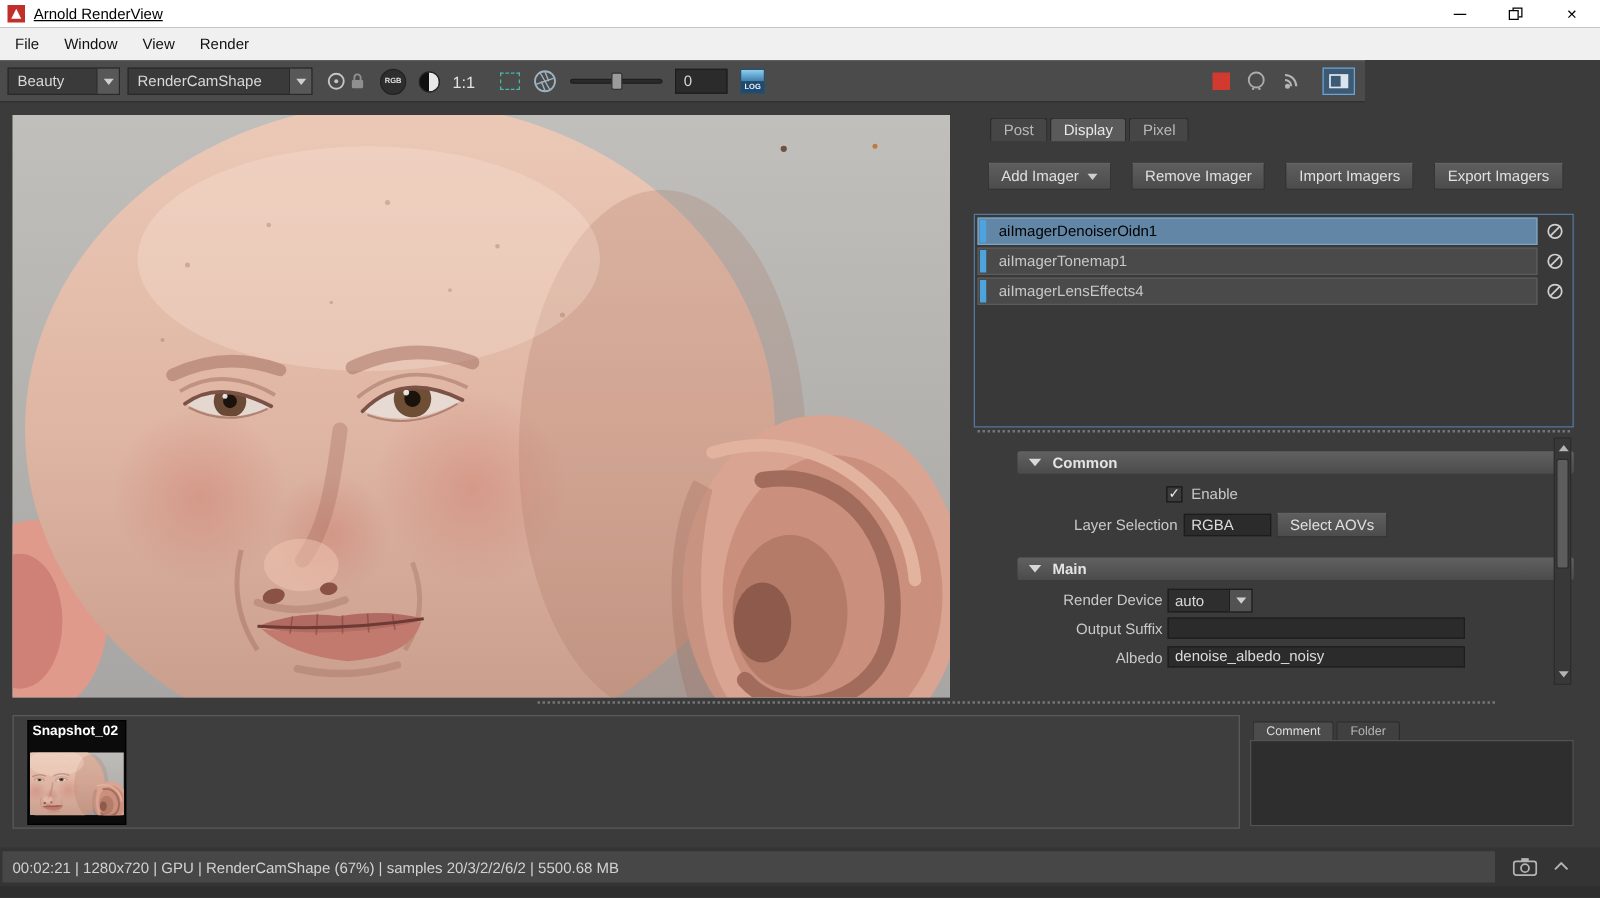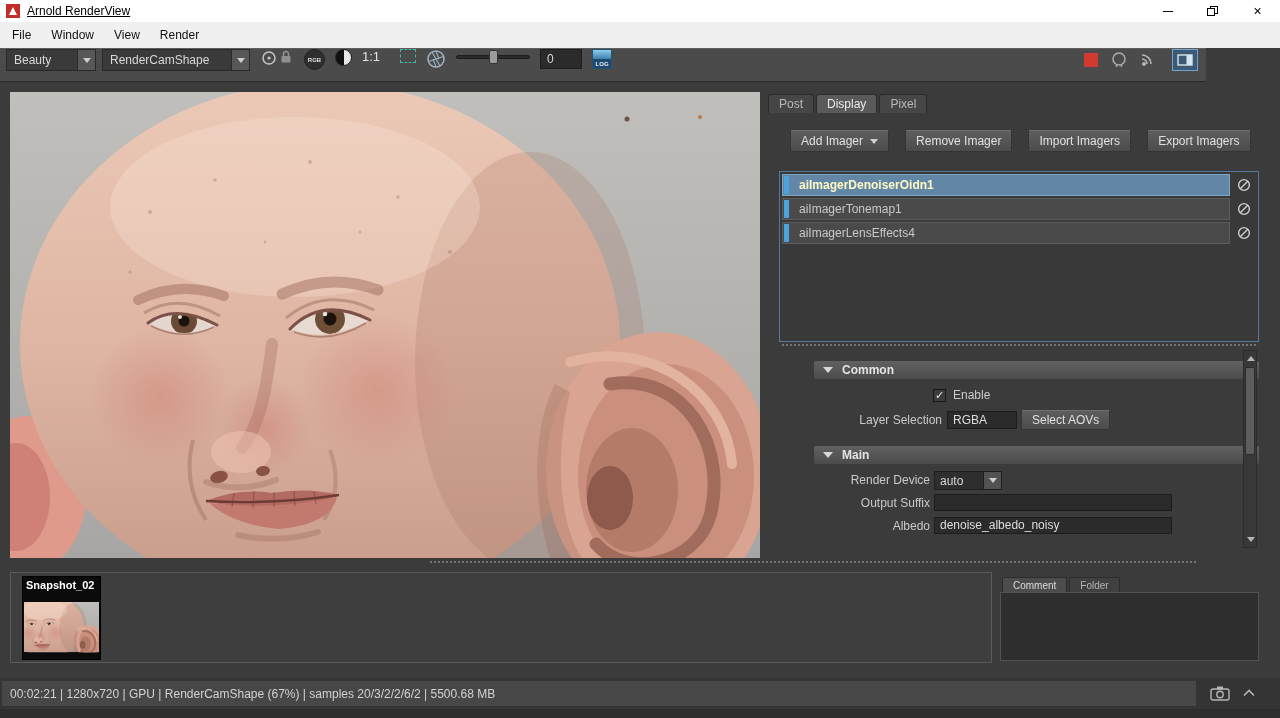--- a/index.html
+++ b/index.html
@@ -20,22 +20,22 @@
   .restore-glyph i { position:absolute; border:1px solid #000; width:8px; height:8px; display:block; }
   .restore-glyph i.back { right:0; top:0; }
   .restore-glyph i.front { left:0; bottom:0; background:#fff; }
   .close-glyph { font-size:14px; line-height:14px; }
 
   
   #menubar { left:0; top:22px; width:1280px; height:26px; background:#f0f0f0; display:flex; align-items:flex-end; padding-left:2px; }
   .menu-item { padding:0 10px; height:100%; display:flex; align-items:center; color:#111; }
 
   
-  #toolbar { left:0; top:48px; width:1206px; height:34px; background:#4b4b4b; border-top:1px solid #5e5e5e;
-             border-bottom:1px solid #2a2a2a; display:flex; align-items:flex-start; padding:0 8px 0 6px; }
+  #toolbar { left:0; top:48px; width:1092px; height:34px; background:#4b4b4b; border-top:1px solid #5e5e5e;
+             border-bottom:1px solid #2a2a2a; display:flex; align-items:center; padding:0 8px 0 6px; }
   .tb-select { height:22px; background:#3a3a3a; border:1px solid #292929; display:flex; align-items:stretch; }
   .tb-select .val { display:flex; align-items:center; padding:0 7px; color:#d8d8d8; flex:1; white-space:nowrap; }
   .tb-select .arrow { width:18px; background:#585858; border-left:1px solid #292929; display:flex; align-items:center; justify-content:center; }
   .caret-down { width:0; height:0; border-left:4px solid transparent; border-right:4px solid transparent; border-top:5px solid #cfcfcf; display:block; }
   #aov-select { width:90px; margin-right:6px; }
   #cam-select { width:148px; }
   .tb-gap { width:10px; }
   .tb-icon { display:flex; align-items:center; justify-content:center; }
   #rgb-btn { width:21px; height:21px; border-radius:50%; background:#2e2e2e; border:1px solid #222;
              color:#e0e0e0; font-size:6px; font-weight:bold; display:flex; align-items:center; justify-content:center; }
@@ -57,37 +57,37 @@
   #panel-toggle { width:26px; height:22px; background:#3d5a75; border:1px solid #6fa3d2;
                   display:flex; align-items:center; justify-content:center; }
 
   
   #render-area { left:10px; top:92px; width:750px; height:466px; background:#b3b2b0; overflow:hidden; }
   .dotted-split { border-top:2px dotted #757575; height:0; }
   #hsplit { left:430px; top:561px; width:766px; }
   #list-split { left:782px; top:344px; width:474px; }
 
   
-  #panel-tabs { left:768px; top:94px; display:flex; height:19px; }
+  #panel-tabs { left:792px; top:94px; display:flex; height:19px; }
   .tab { height:19px; padding:0 10px; display:flex; align-items:center; background:#464646; color:#b8b8b8;
          border:1px solid #2c2c2c; border-bottom:none; border-radius:3px 3px 0 0; margin-right:2px; }
   .tab.active { background:#5a5a5a; color:#e8e8e8; }
 
   #imager-actions { left:790px; top:130px; display:flex; gap:16px; }
   .btn { height:22px; padding:0 10px; background:linear-gradient(#5e5e5e,#4c4c4c); border:1px solid #343434;
          border-top-color:#6f6f6f; border-radius:2px; color:#e0e0e0; display:flex; align-items:center; white-space:nowrap; }
   .btn .caret-down { margin-left:7px; }
 
   #imager-list { left:779px; top:171px; width:480px; height:171px; background:#393939; border:1px solid #55799c; padding:2px; }
   .imager-row { display:flex; height:22px; margin-bottom:2px; }
   .row-main { flex:1; position:relative; display:flex; align-items:center; background:#4a4a4a; border:1px solid #5c5c5c; }
   .row-main .accent { position:absolute; left:1px; top:1px; bottom:1px; width:5px; background:#4da3dd; }
   .row-main .imager-name { margin-left:16px; color:#c8c8c8; }
   .imager-row.selected .row-main { background:#6286a5; border-color:#7fa4c2; }
-  .imager-row.selected .imager-name { color:#fef9c3;font-weight:bold; }
+  .imager-row.selected .imager-name { color:#000000; }
   .row-toggle { width:24px; margin-left:2px; display:flex; align-items:center; justify-content:center; }
 
   .section-header { left:790px; width:445px; height:18px; background:linear-gradient(#616161,#4b4b4b);
                     border-radius:2px; display:flex; align-items:center; color:#e4e4e4; font-weight:bold;margin-left:24px; }
   .tri-down { width:0; height:0; border-left:5px solid transparent; border-right:5px solid transparent;
               border-top:6px solid #d8d8d8; margin:0 9px 0 9px; display:block; }
   #common-header { top:361px; }
   #main-header { top:446px; }
 
   .prop-label { color:#c9c9c9; text-align:right; height:18px; line-height:18px; }

